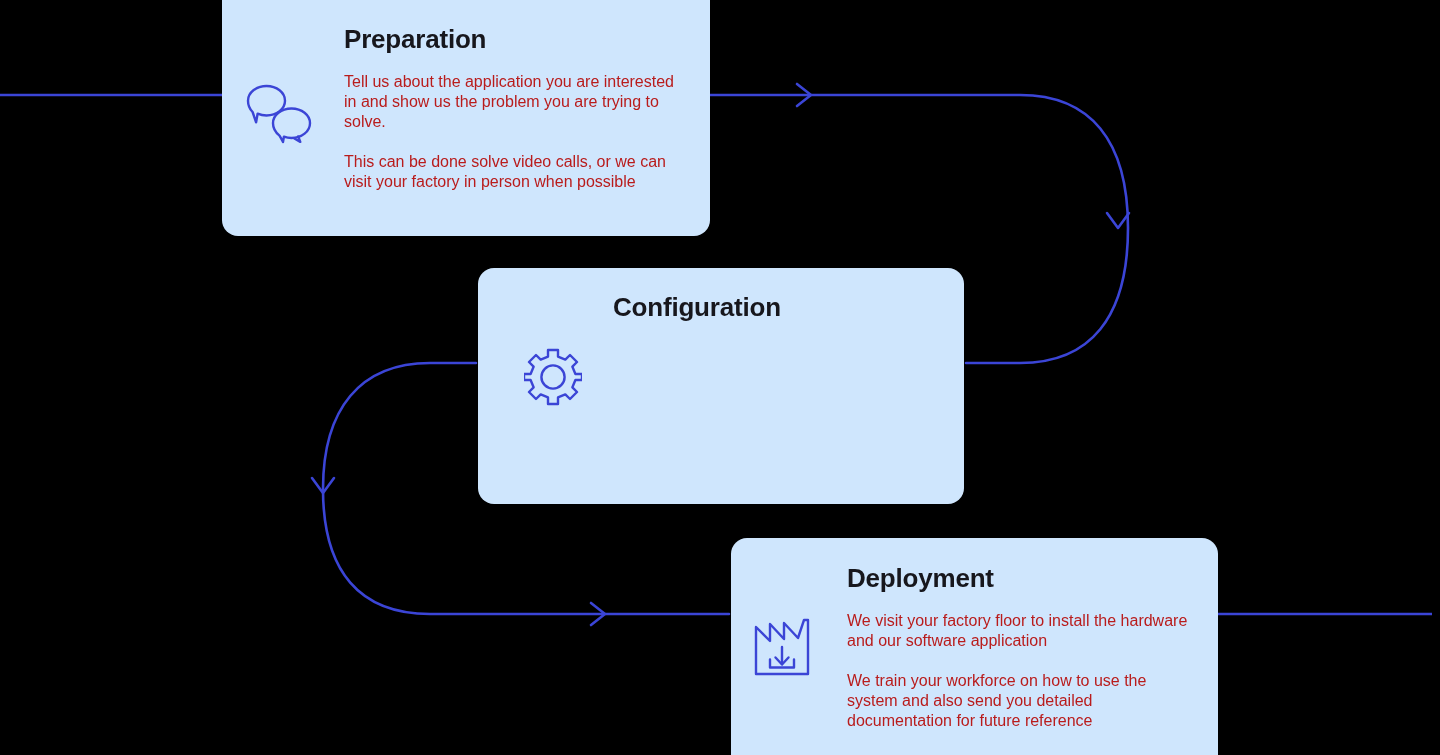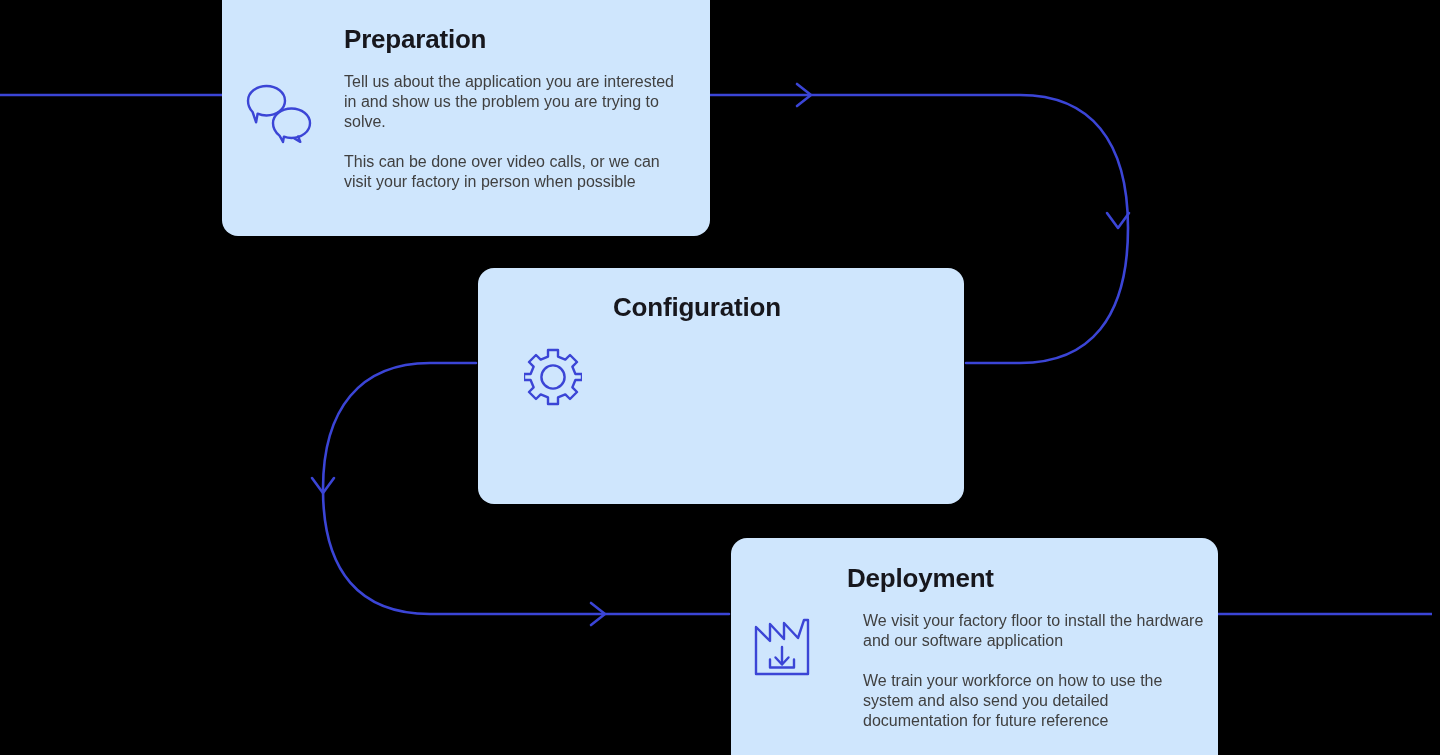--- a/index.html
+++ b/index.html
@@ -45,21 +45,21 @@
     letter-spacing: -0.2px;
     white-space: nowrap;
   }
   .card-icon {
     position: absolute;
   }
   .card-body {
     position: absolute;
     font-size: 16px;
     line-height: 20px;
-    color: #404040;
+    color: #b91c1c;
   }
   .card-body p {
     margin: 0;
   }
   .card-body p + p {
     margin-top: 20px;
   }
 
   
   #card-preparation {
@@ -88,21 +88,21 @@
   
   #card-deployment {
     left: 731px;
     top: 538px;
     width: 487px;
     height: 235px;
     border-radius: 16px 16px 0 0;
   }
   #card-deployment .card-title { left: 116px; top: 25px; }
   #card-deployment .card-icon  { left: 22px;  top: 80px; }
-  #card-deployment .card-body  { left: 132px; top: 73px; width: 345px; }
+  #card-deployment .card-body  { left: 116px; top: 73px; width: 345px; }
 </style>
 </head>
 <body>
 
 <div id="stage">
 
   <svg id="flow-lines" viewBox="0 0 1440 755">
     <g fill="none" stroke="#3b45d6" stroke-width="2.6" stroke-linecap="round" stroke-linejoin="round">
 
       <path d="M0,95 L224,95"></path>
@@ -136,21 +136,21 @@
       <div class="card-icon">
         <svg width="80" height="64" viewBox="0 0 80 64" fill="none" stroke="#3b45d6" stroke-width="2.4" stroke-linejoin="round" stroke-linecap="round">
           <path d="M24.5,4 C34.7,4 43,10.6 43,18.7 C43,26.9 34.7,33.5 24.5,33.5 C21.3,33.5 18.2,32.8 15.6,31.7 L14.1,40.4 L10.6,30.0 C7.9,27.2 6,23.2 6,18.7 C6,10.6 14.3,4 24.5,4 Z"></path>
           <path d="M49.5,26.5 C59.7,26.5 68,33.1 68,41.2 C68,49.4 59.7,56 49.5,56 C46.8,56 44.2,55.5 41.9,54.7 L41.0,60.0 C41.0,60.0 38.4,55.0 37.5,53.6 C34.0,50.8 31,46.3 31,41.2 C31,33.1 39.3,26.5 49.5,26.5 Z"></path>
           <path d="M56.2,54.4 L58.3,59.9 L52.0,56.3"></path>
         </svg>
       </div>
 
       <div class="card-body">
         <p>Tell us about the application you are interested in and show us the problem you are trying to solve.</p>
-        <p>This can be done over video calls, or we can visit your factory in person when possible</p>
+        <p>This can be done solve video calls, or we can visit your factory in person when possible</p>
       </div>
     </div>
   </div>
 
   <div class="card" id="card-configuration">
     <div class="card-inner">
       <div class="card-title">Configuration</div>
 
       <div class="card-icon">
         <svg width="58" height="58" viewBox="0 0 58 58" fill="none" stroke="#3b45d6" stroke-width="2.4" stroke-linejoin="round" stroke-linecap="round">

